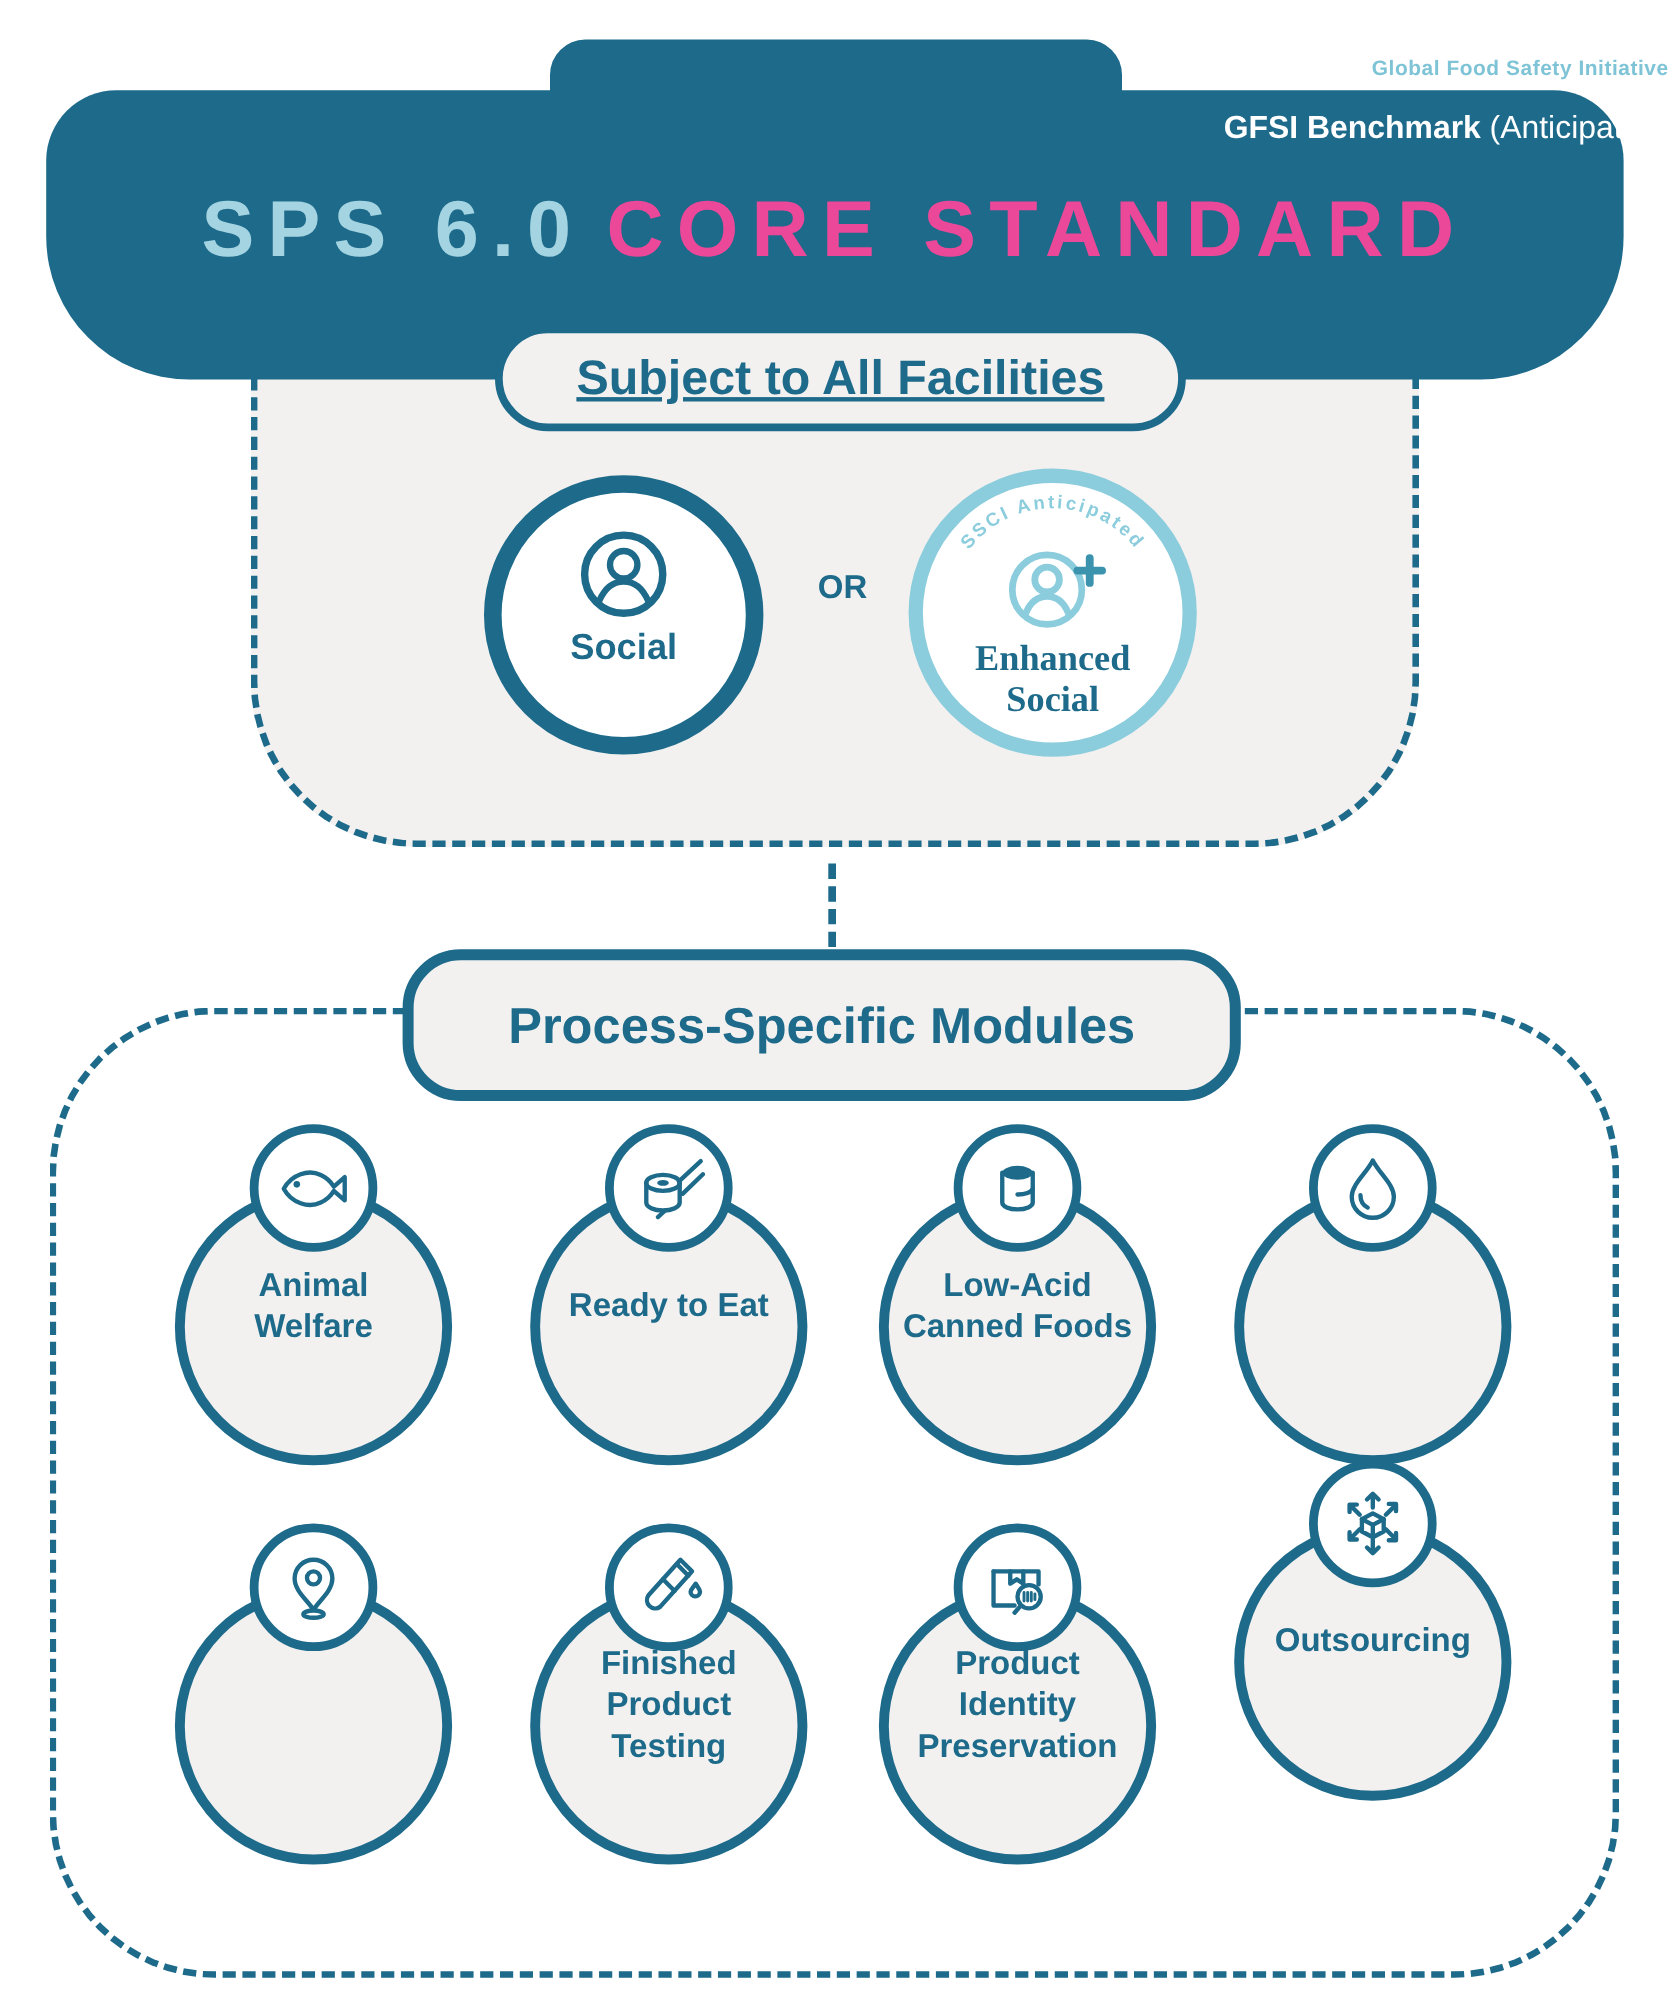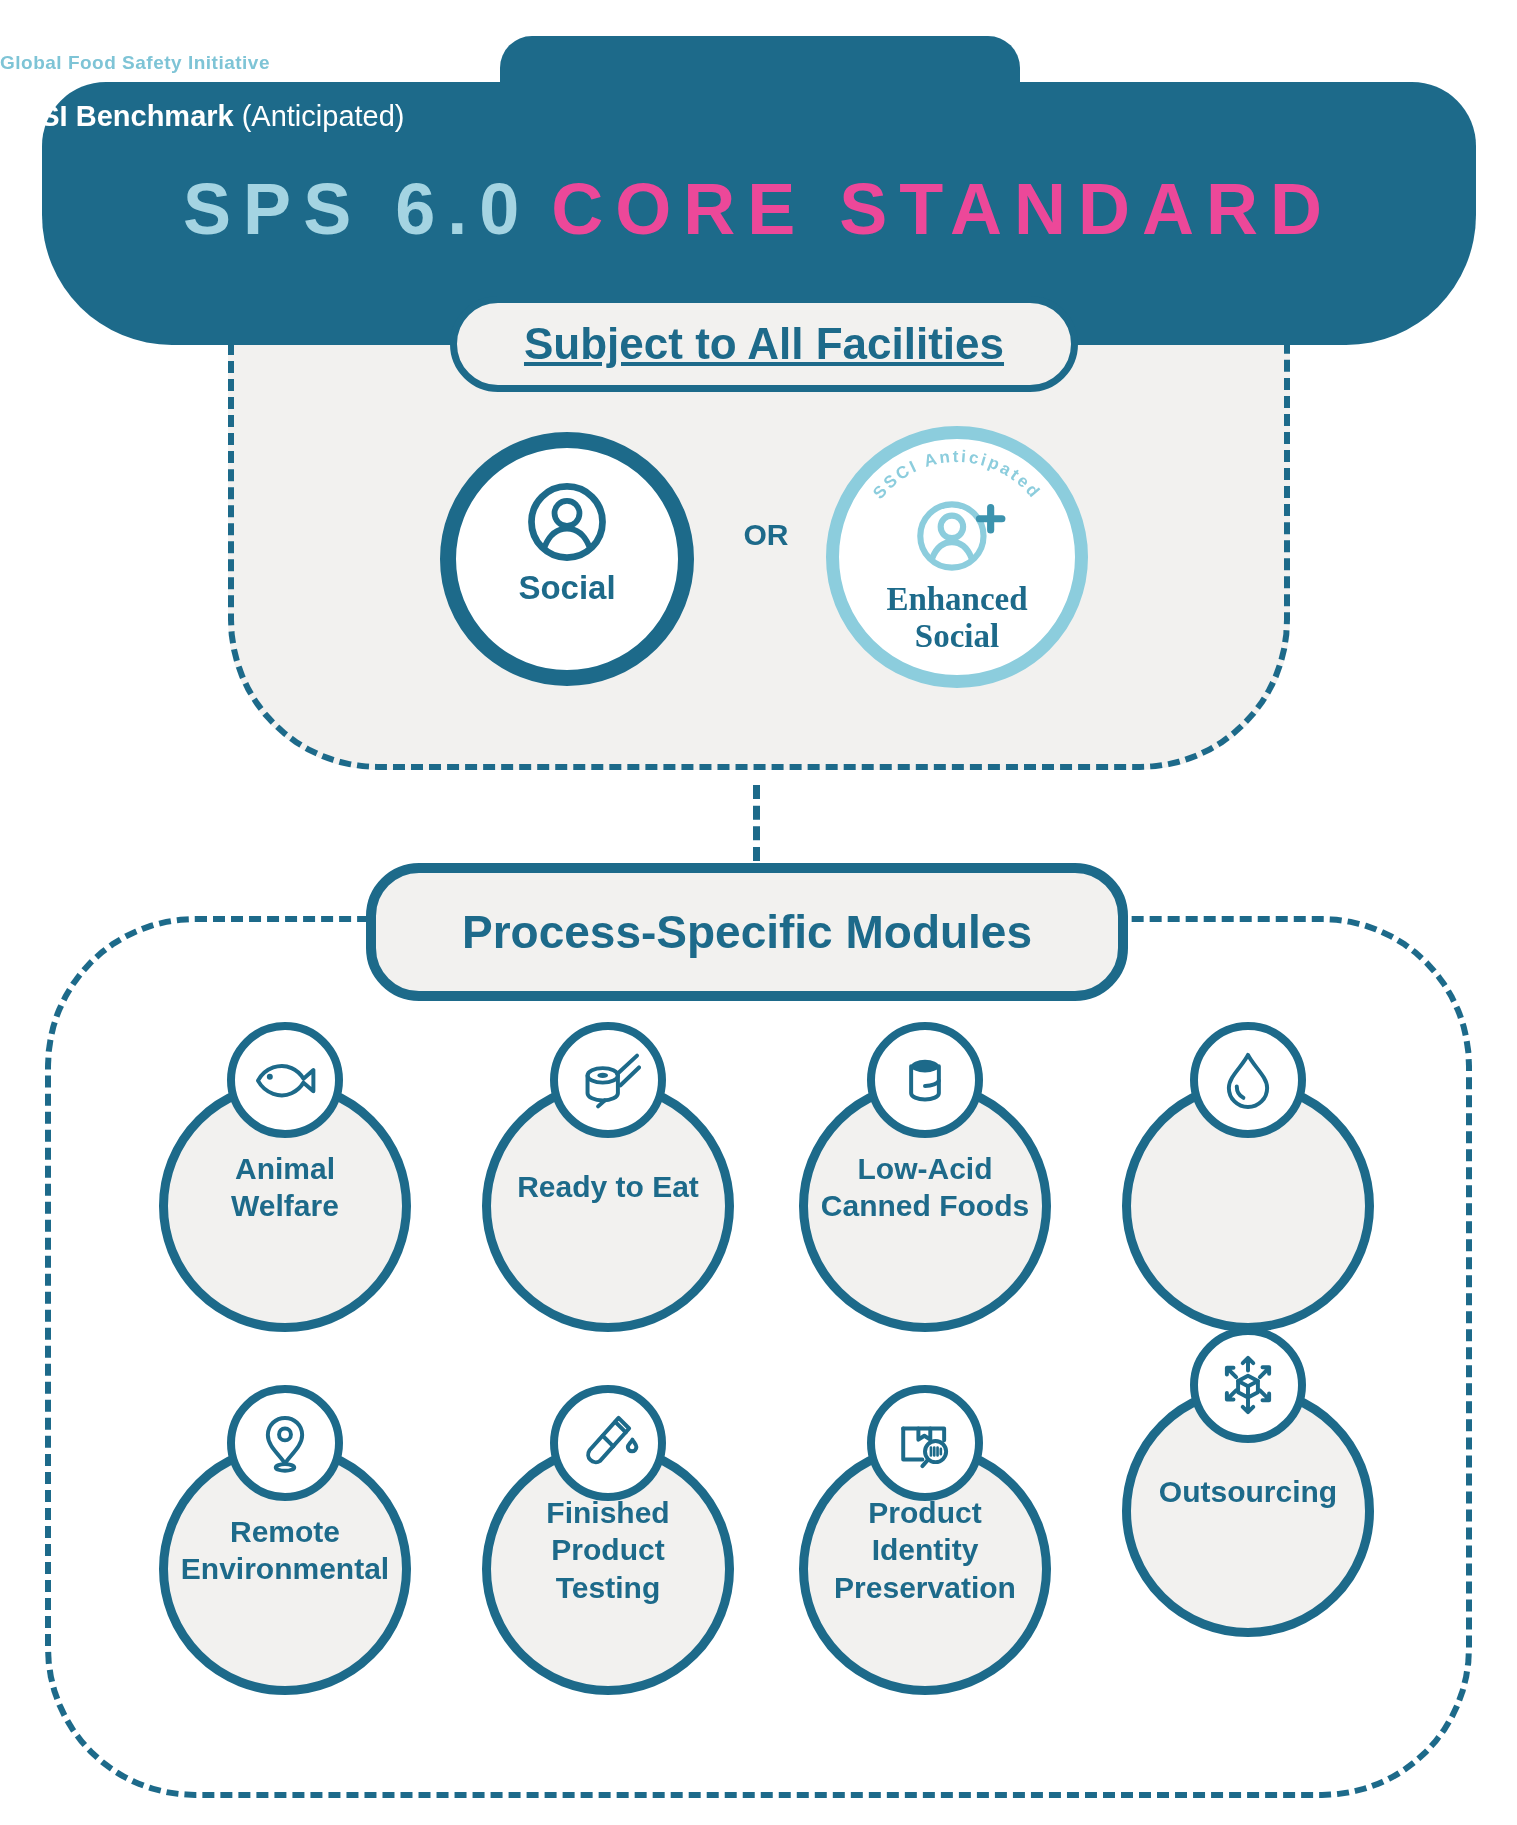--- a/index.html
+++ b/index.html
@@ -24,21 +24,21 @@
     border-radius:110px 110px 150px 150px;z-index:1;
   }
   .band{
     left:42px;top:82px;width:1434px;height:263px;background:var(--teal);
     border-radius:64px 64px 130px 130px;z-index:2;
   }
   .tab{
     left:500px;top:36px;width:520px;height:60px;background:var(--teal);
     border-radius:32px 32px 0 0;z-index:2;
   }
-  .header-text{left:0;right:0;top:52px;text-align:left;z-index:3;}
+  .header-text{left:12px;right:0;top:52px;text-align:right;z-index:3;}
   .eyebrow{font-size:19px;font-weight:bold;color:var(--lightblue);letter-spacing:.5px;}
   .benchmark{font-size:29px;color:#ffffff;margin-top:26px;}
   .benchmark .bold{font-weight:bold;}
   .benchmark .note{font-weight:normal;margin-left:8px;}
   .title{left:0;right:0;top:168px;text-align:center;z-index:3;
     font-size:72px;font-weight:bold;letter-spacing:12px;white-space:nowrap;}
   .title .version{color:var(--paleblue);margin-right:20px;}
   .title .rest{color:#ec4899;}
   .pill{
     box-sizing:border-box;display:flex;align-items:center;justify-content:center;
@@ -211,24 +211,20 @@
   </div>
       <div class="module" style="left: 155px; top: 1385px;">
     <div class="big-circle"></div>
     <div class="icon-circle">
           <svg viewBox="0 0 100 100">
             <path class="stroke" d="M50 12 C64 12 76 23 76 38 C76 55 58 68 50 81 C42 68 24 55 24 38 C24 23 36 12 50 12 Z"></path>
             <circle class="stroke" cx="50" cy="37" r="9"></circle>
             <ellipse class="stroke" cx="50" cy="87" rx="14" ry="5"></ellipse>
           </svg>
         </div>
-    <div class="module-label">
-          <div>Remote</div>
-          <div>Environmental</div>
-        </div>
   </div>
       <div class="module" style="left: 478px; top: 1385px;">
     <div class="big-circle"></div>
     <div class="icon-circle">
           <svg viewBox="0 0 100 100">
             <path class="stroke" d="M66 12 L22 61 A 11.5 11.5 0 0 0 38 77 L82 28 Z"></path>
             <path class="stroke" d="M61 18 L77 34"></path>
             <path class="stroke" d="M42 39 L58 55"></path>
             <path class="stroke" d="M87 45 C90 50 93 53 93 56 A 6.5 6.5 0 1 1 80 56 C80 53 84 50 87 45 Z"></path>
           </svg>

